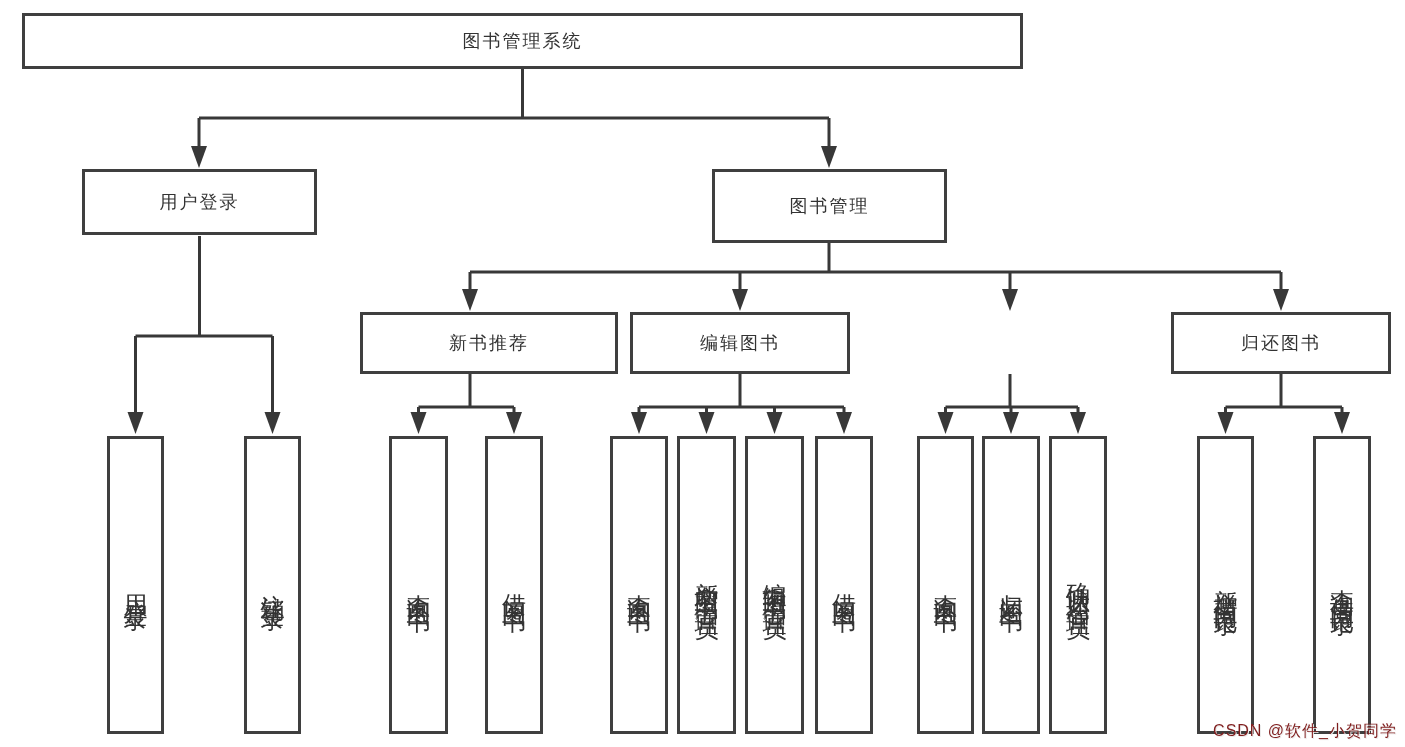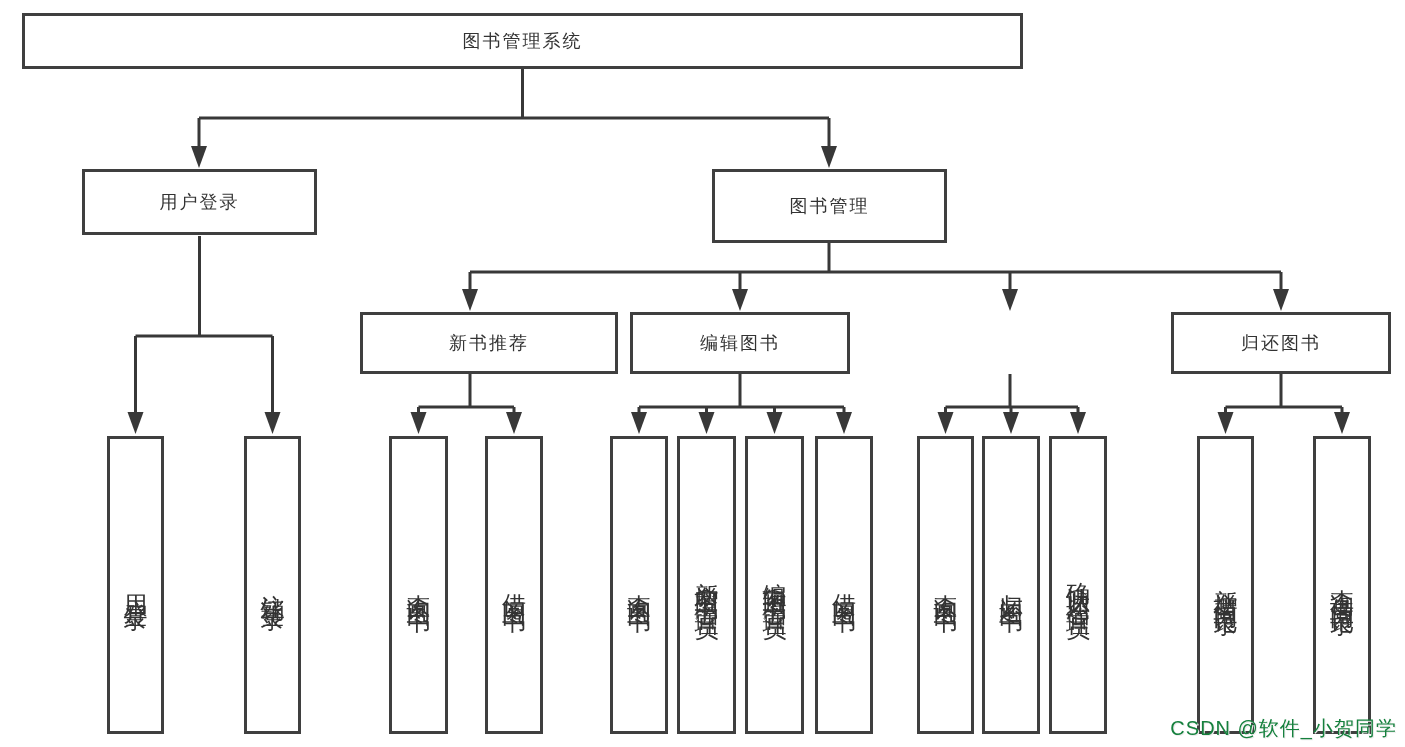--- a/index.html
+++ b/index.html
@@ -42,22 +42,22 @@
     text-orientation: mixed;
     font-size: 24px;
     letter-spacing: 5px;
     white-space: normal;
     padding: 8px 0;
   }
   .watermark {
     position: absolute;
     right: 8px;
     bottom: 5px;
-    color: #15803d;
-    font-size: 20px;
+    color: #7f1d1d;
+    font-size: 16px;
     letter-spacing: 1px;
     z-index: 3;
     text-shadow: 1px 1px 0 #ececec;
   }
 </style>
 </head>
 <body>
 
 <div class="stage">
 

